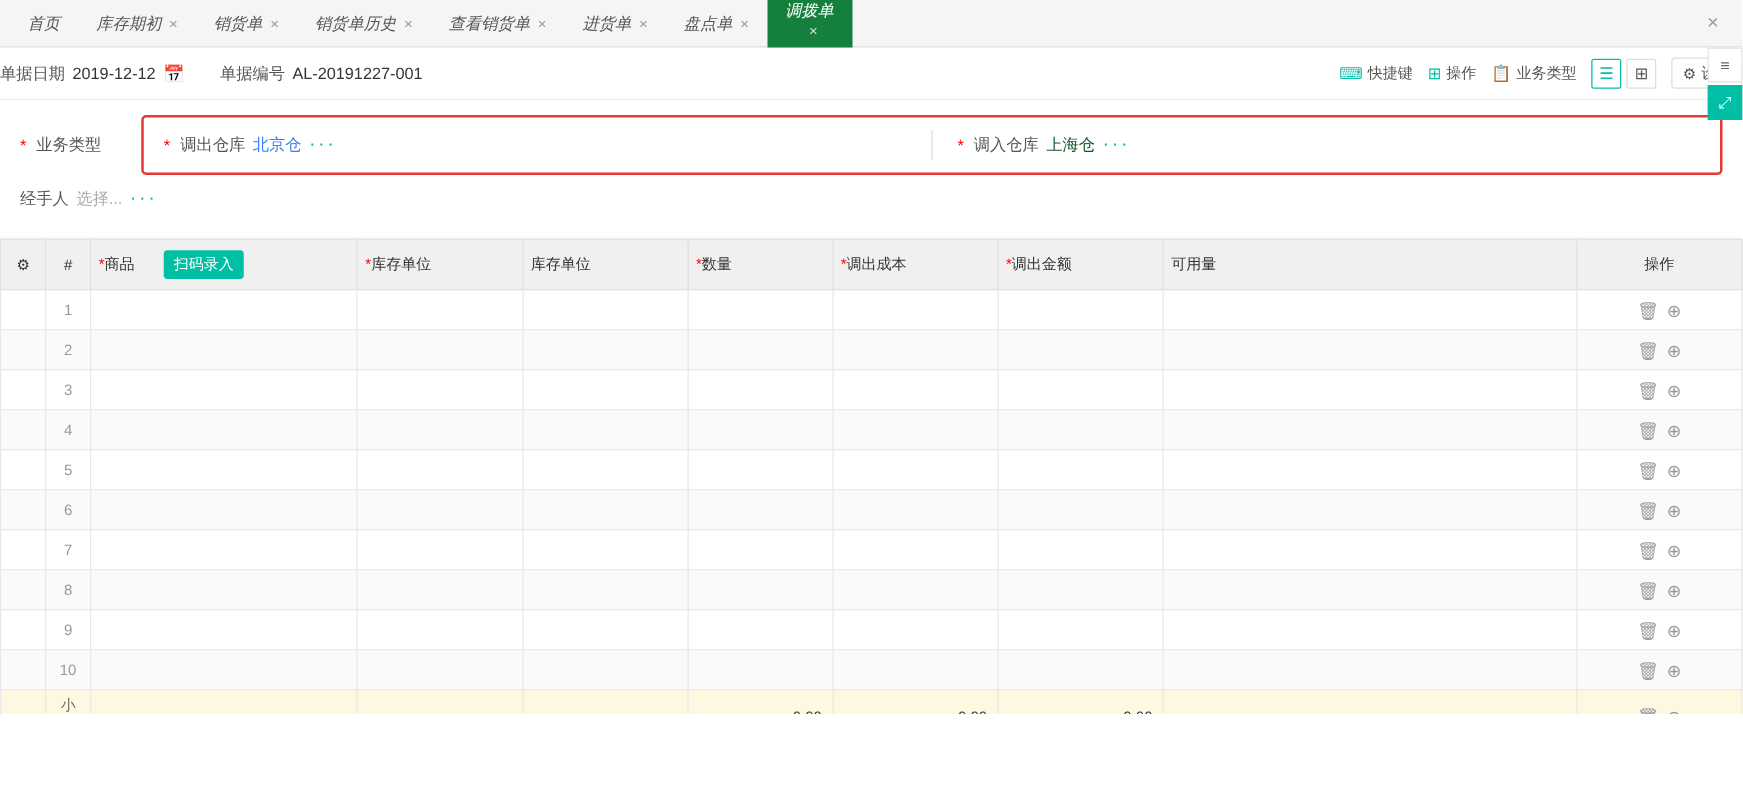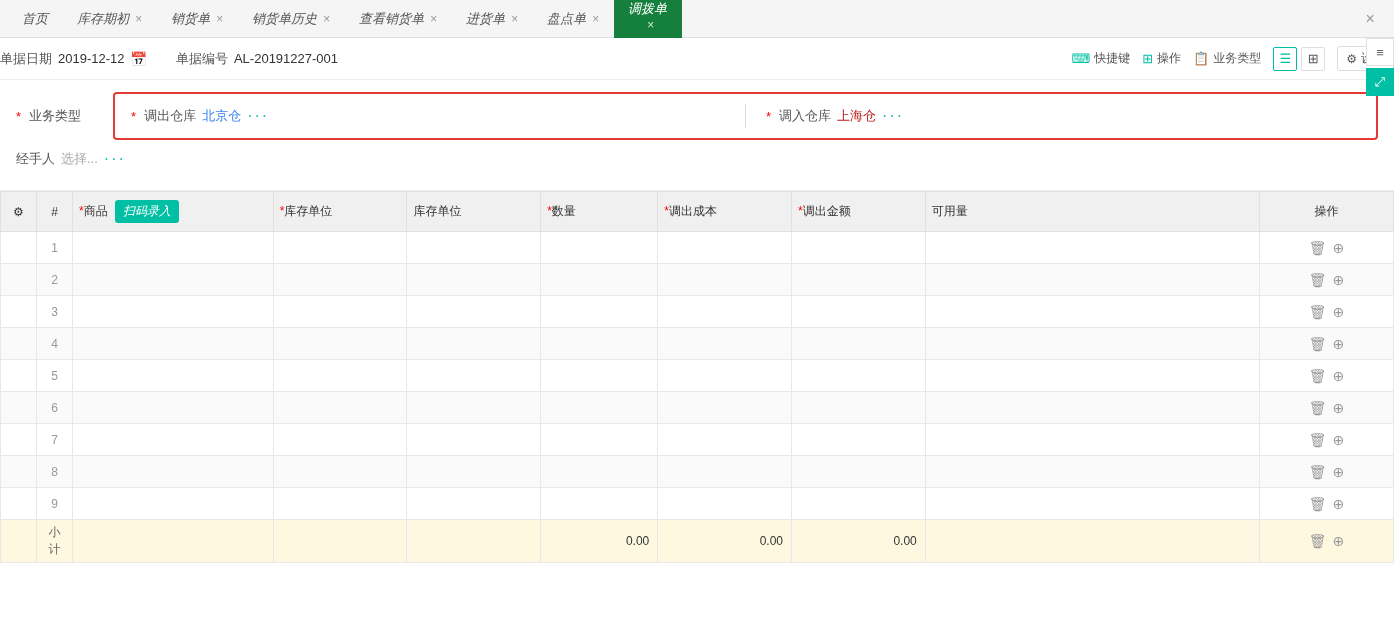--- a/index.html
+++ b/index.html
@@ -94,21 +94,21 @@
     }
     .right-side-btn {
       width: 28px; height: 28px; background: #fff; border: 1px solid #e0e0e0;
       display: flex; align-items: center; justify-content: center; cursor: pointer;
       color: #666; font-size: 13px; margin-bottom: 2px;
     }
     .right-side-btn.teal { background: #00bfa5; color: #fff; border-color: #00bfa5; }
 
     .scan-btn {
       background: #00bfa5; color: #fff; border: none; border-radius: 3px;
-      padding: 3px 8px; cursor: pointer; font-size: 12px; margin-left: 4px; font-style: italic;
+      padding: 3px 8px; cursor: pointer; font-size: 12px; margin-left: 20px;
     }
     .table-container { max-height: 380px; overflow-y: auto; overflow-x: auto; }
   </style>
 </head>
 <body>
 
 <div class="tab-bar">
   <div class="tab-item">
     <span>首页</span>
   </div>
@@ -191,21 +191,21 @@
         <span class="required-star">*</span>
         <span class="field-label">调出仓库</span>
         <span class="field-value" style="cursor:pointer;color:#3b82f6;">北京仓</span>
         <span class="more-dots">···</span>
       </div>
       <div class="warehouse-divider"></div>
 
       <div class="warehouse-section">
         <span class="required-star">*</span>
         <span class="field-label">调入仓库</span>
-        <span class="field-value" style="cursor:pointer;color:#b91c1c;">上海仓</span>
+        <span class="field-value" style="cursor:pointer;color:#14532d;">上海仓</span>
         <span class="more-dots">···</span>
       </div>
     </div>
   </div>
 
   <div class="form-row">
     <div class="form-field person-row">
       <span class="field-label">经手人</span>
       <span class="person-placeholder" style="cursor:pointer;">选择...</span>
       <span class="person-more">···</span>
@@ -382,20 +382,37 @@
       <td></td>
       <td></td>
       <td></td>
       <td>
         <div class="action-cell">
           <span class="action-icon">🗑</span>
           <span class="action-icon">⊕</span>
         </div>
       </td>
     </tr>
+        <tr>
+      <td></td>
+      <td class="row-num">10</td>
+      <td></td>
+      <td></td>
+      <td></td>
+      <td></td>
+      <td></td>
+      <td></td>
+      <td></td>
+      <td>
+        <div class="action-cell">
+          <span class="action-icon">🗑</span>
+          <span class="action-icon">⊕</span>
+        </div>
+      </td>
+    </tr>
         <tr class="subtotal-row">
       <td></td>
       <td class="row-num" style="color:#666;">小计</td>
       <td></td>
       <td></td>
       <td></td>
       <td style="text-align:right;padding-right:8px;">0.00</td>
       <td style="text-align:right;padding-right:8px;">0.00</td>
       <td style="text-align:right;padding-right:8px;">0.00</td>
       <td></td>

